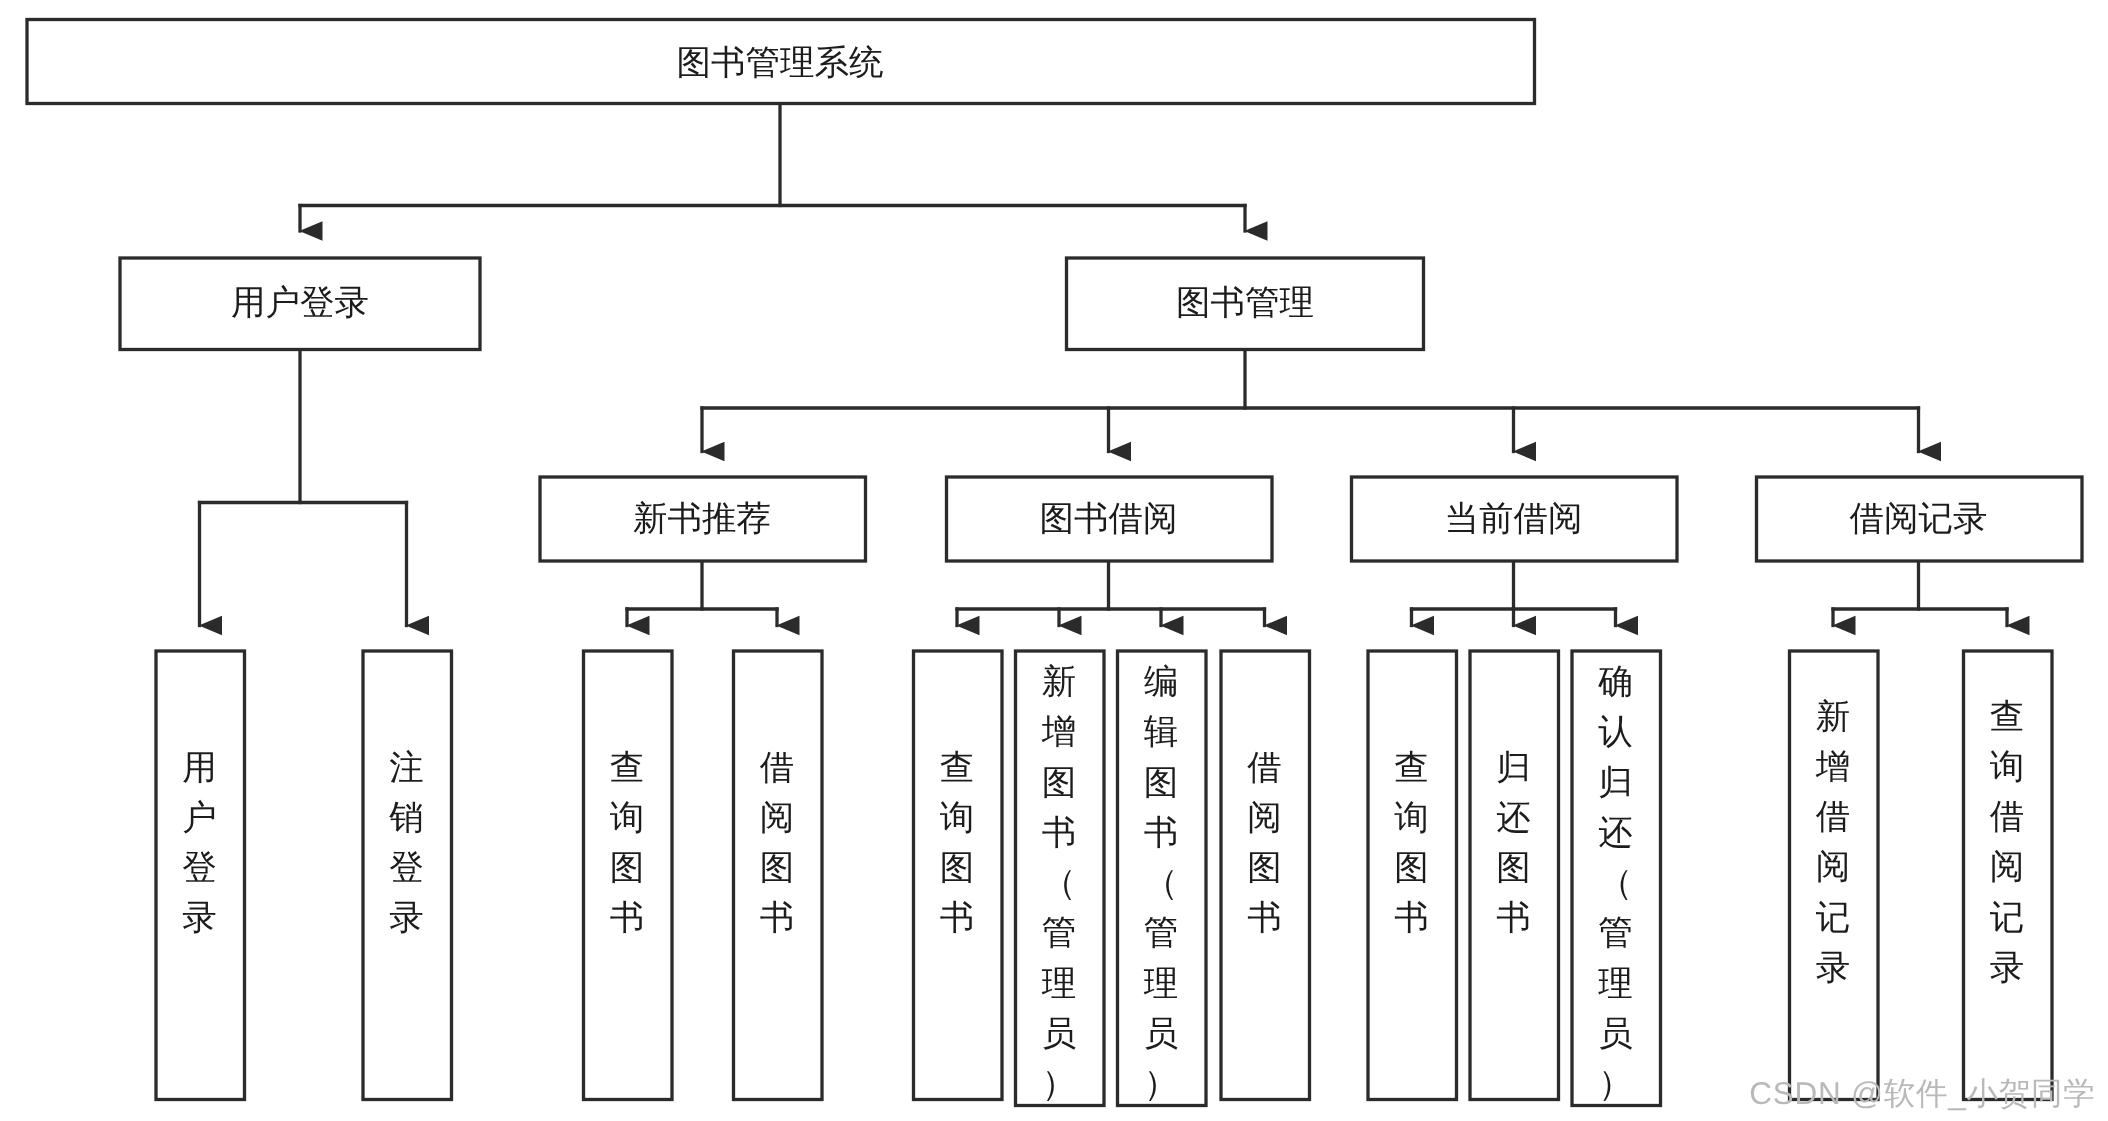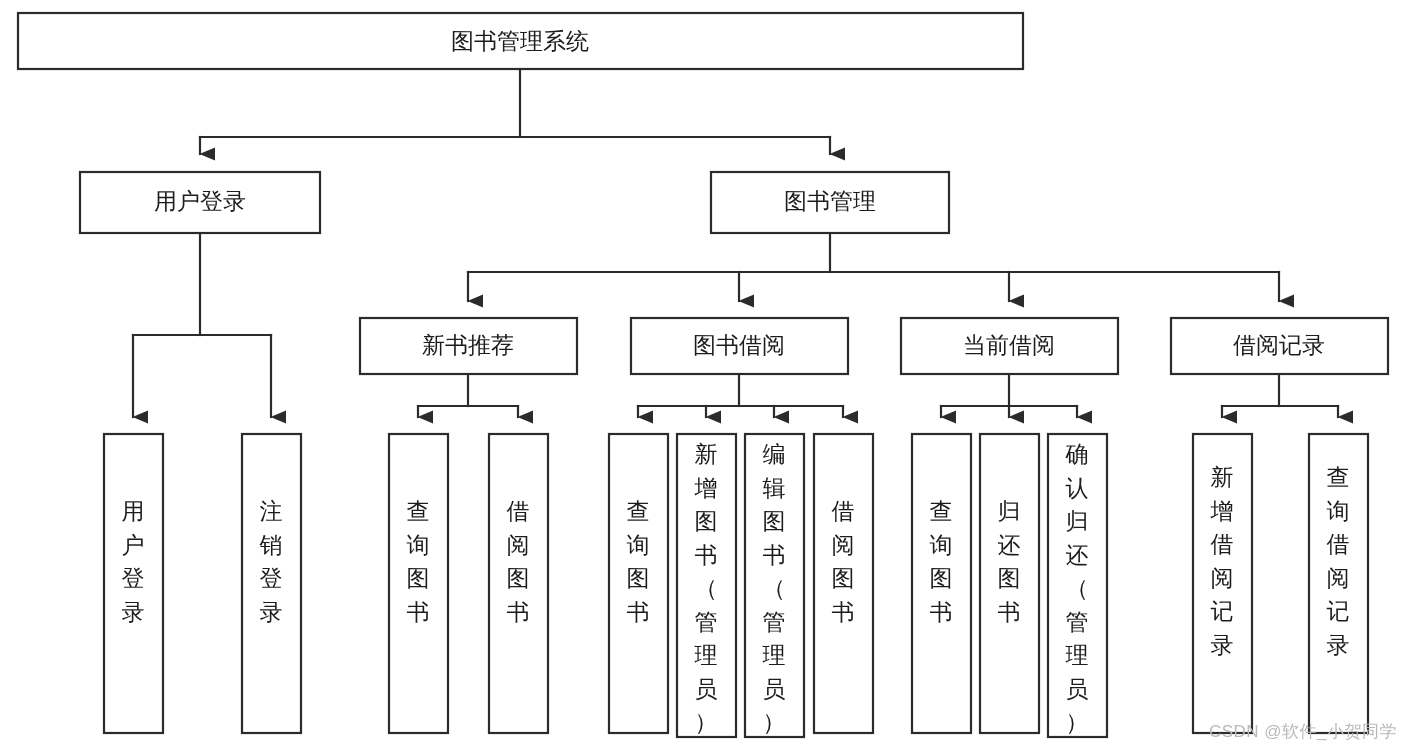--- a/index.html
+++ b/index.html
@@ -44,21 +44,21 @@
     font-family: "Liberation Sans", "DejaVu Sans", sans-serif;
     font-size: 23px;
     fill: #1c1c1c;
     text-anchor: middle;
   }
   .watermark {
     position: absolute;
     right: 8px;
     bottom: 4px;
     font-family: "Liberation Sans", "DejaVu Sans", sans-serif;
-    font-size: 17px;
+    font-size: 21px;
     color: #b9b9b9;
     letter-spacing: 0.5px;
     white-space: nowrap;
     pointer-events: none;
   }
 </style>
 </head>
 <body>
 
 <svg id="diagram" viewBox="0 0 1405 747" xmlns="http://www.w3.org/2000/svg">

